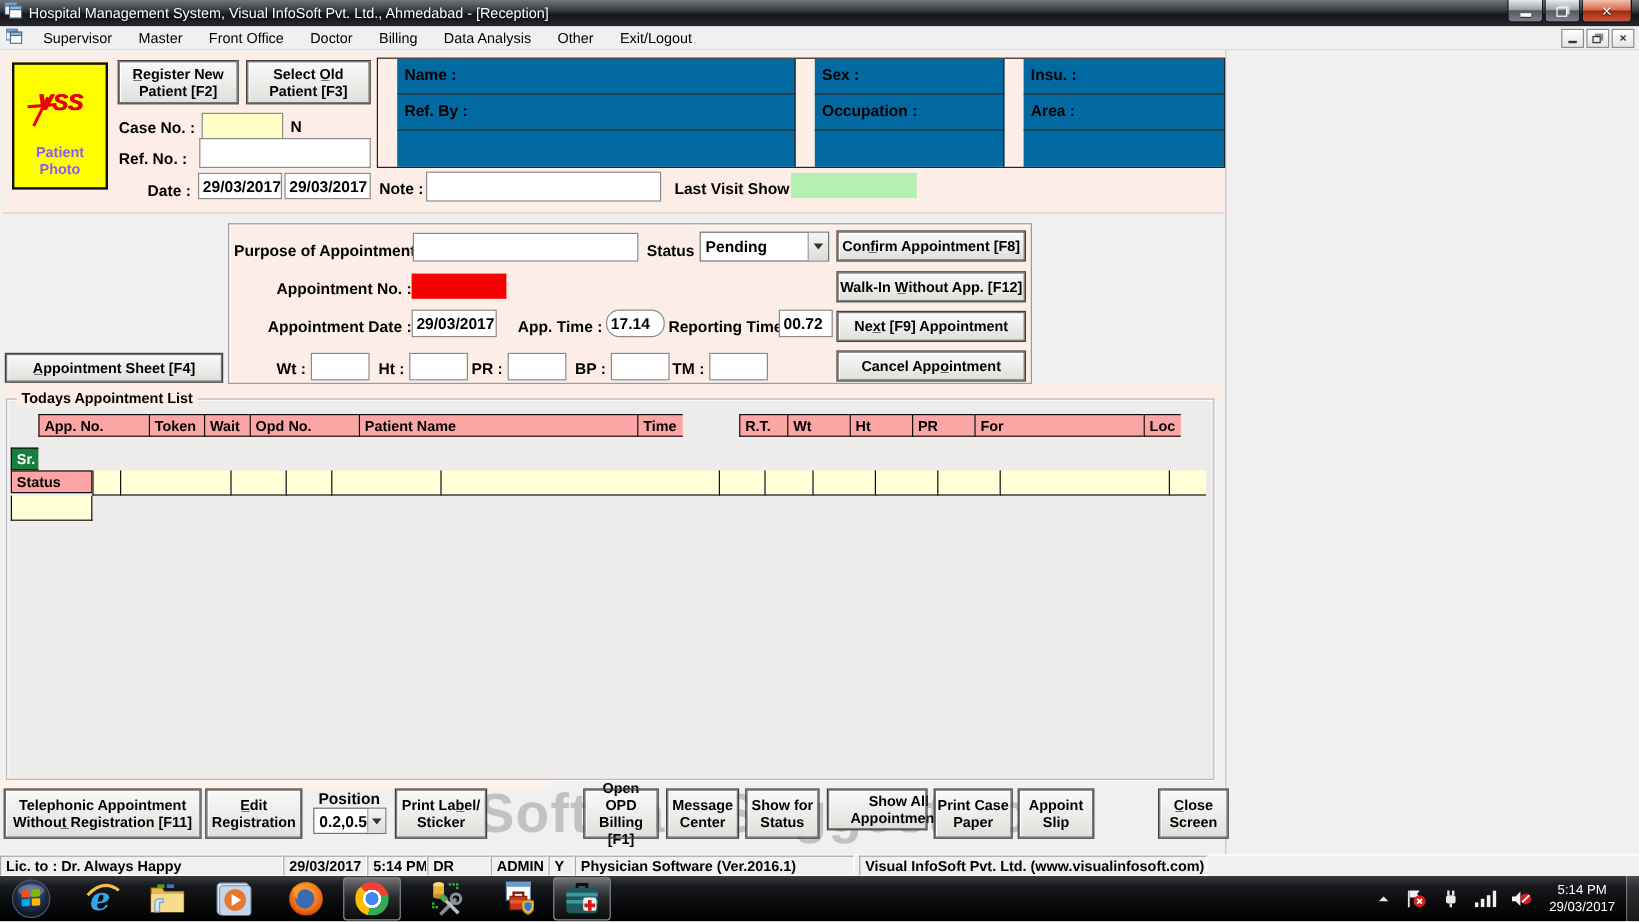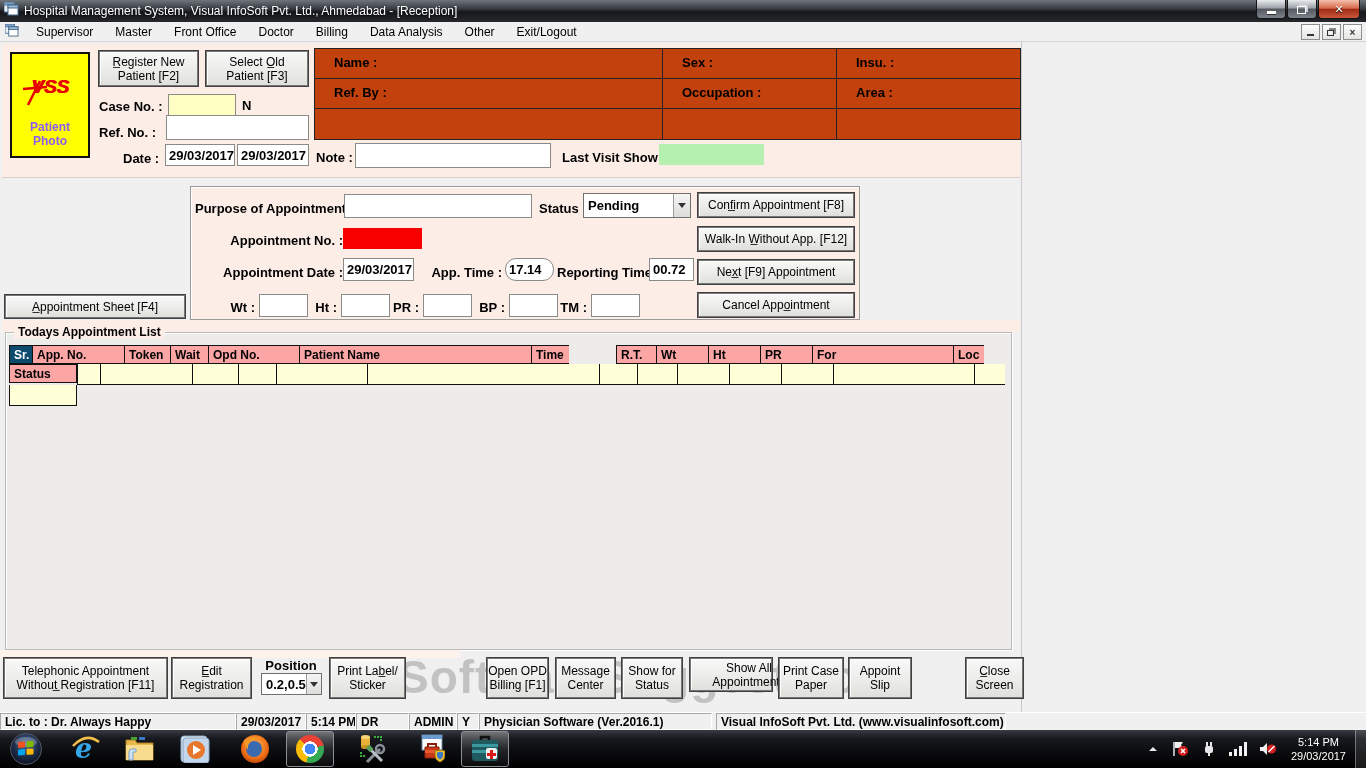--- a/index.html
+++ b/index.html
@@ -47,28 +47,28 @@
 
   #photo-box { position:absolute; left:8px; top:8px; width:80px; height:106px; background:#ffff00;
     border:2px solid #111; text-align:center; }
   #vss-logo { color:#e80000; font-weight:bold; font-style:italic; font-size:19px; margin-top:22px;
     text-shadow:1px 0 #e80000; position:relative; }
   #vss-cross { position:absolute; left:8px; top:4px; width:30px; height:26px; }
   #photo-caption { color:#8b5cf6; font-weight:bold; font-size:12px; line-height:14px; margin-top:22px; white-space:pre-line; }
 
   .b3 { position:absolute; border:1px solid #777; outline:1px solid #404040; outline-offset:0;
     background:linear-gradient(180deg,#f8f8f8 0%,#ececea 55%,#dfdfdb 100%);
-    box-shadow:inset 1px 1px 0 #fff; font-weight:normal; font-size:12px; color:#000;
+    box-shadow:inset 1px 1px 0 #fff; font-weight:bold; font-size:12px; color:#000;
     display:flex; align-items:center; justify-content:center; text-align:center;
     white-space:pre-line; line-height:14px; font-family:"Liberation Sans","DejaVu Sans",sans-serif; cursor:default; }
 
   #pgrid { position:absolute; left:312px; top:4px; width:707px; height:92px;
     border:1px solid #222; display:grid; grid-template-columns:348px 174px 183px; grid-template-rows:30px 30px 30px; }
-  .pcell { background:#c2410c; border-right:1px solid #222; border-bottom:1px solid #222;
-    font-weight:bold; font-size:13px; padding:6px 0 0 19px; }
+  .pcell { background:#0369a1; border-right:1px solid #222; border-bottom:1px solid #222;
+    font-weight:bold; font-size:13px; padding:6px 0 0 6px;margin-left:16px; }
   .pcell:nth-child(3n) { border-right:none; }
   .pcell.last { border-bottom:none; }
 
   #appt-panel { position:absolute; left:190px; top:144px; width:670px; height:134px;
     background:#fceee6; border:1px solid #9a9a9a; box-shadow:inset 1px 1px 0 #fff; }
   .rlbl { text-align:right; }
 
   .combo { background:#fff; border:1px solid #707070; position:absolute; display:flex; align-items:center; }
   .combo .ctext { flex:1; font-weight:bold; font-size:13px; padding-left:4px; }
   .combo .carrow { width:17px; height:100%; border-left:1px solid #9a9a9a;
@@ -77,21 +77,21 @@
 
   #groupbox { position:absolute; left:5px; top:290px; width:1007px; height:318px;
     border:1px solid #b9b9b9; box-shadow:inset 1px 1px 0 #fff,1px 1px 0 #fff; background:#eeeceb; }
   #group-title { position:absolute; left:8px; top:-8px; background:#fceee6; padding:0 4px;
     font-weight:bold; font-size:12px; }
   #pink-strip { position:absolute; left:2px; top:278px; width:1018px; height:12px; background:#fceee6; }
   #table { position:absolute; left:3px; top:12px; display:flex; flex-wrap:wrap; width:998px; }
   .hcell { height:19px; background:#fca5a5; border:1px solid #111; border-right:none;
     font-weight:bold; font-size:12px; padding:2px 0 0 4px; overflow:hidden; white-space:nowrap; }
   .hcell.hlast { border-right:1px solid #111; }
-  .hcell.sr { background:#0c4a6e; color:#fff; }
+  .hcell.sr { background:#15803d; color:#fff;margin-top:28px; }
   .dcell { height:21px; background:#ffffd8; border:1px solid #111; border-top:none; border-right:none; }
   .dcell.hlast { border-right:1px solid #111; }
 
   #bottom-strip { position:absolute; left:0; top:608px; width:460px; height:8px; background:#fdf2ec; }
   #watermark { position:absolute; left:398px; top:608px; font-size:46px; font-weight:bold;
     color:rgba(130,130,130,0.42); letter-spacing:1px; z-index:0; white-space:nowrap; }
   .bb { z-index:2; }
 
   #pos-label { position:absolute; left:258px; top:616px; width:66px; text-align:center; z-index:2; }
   #pos-combo { left:261px; top:631px; width:61px; height:22px; z-index:2; }

